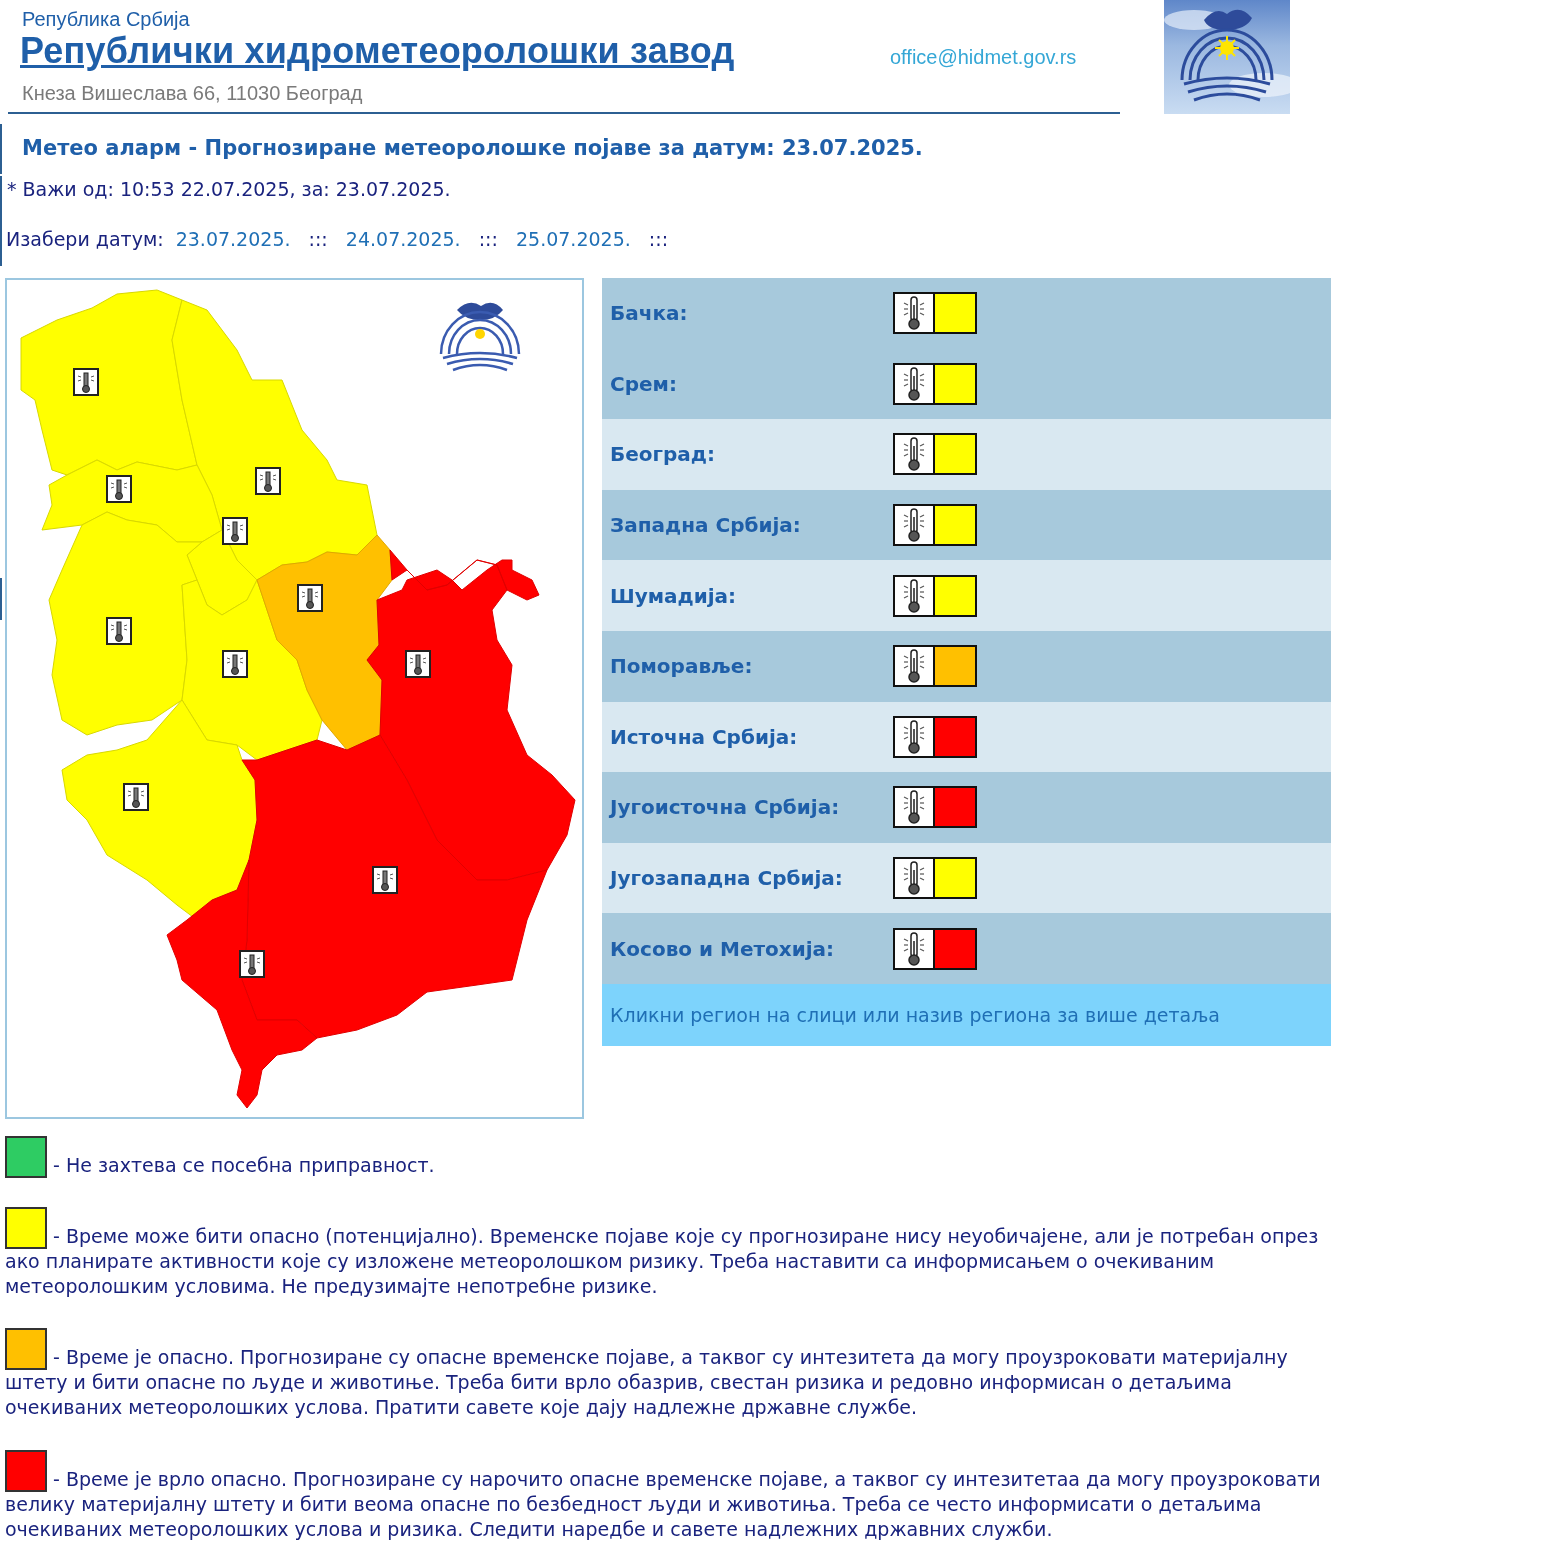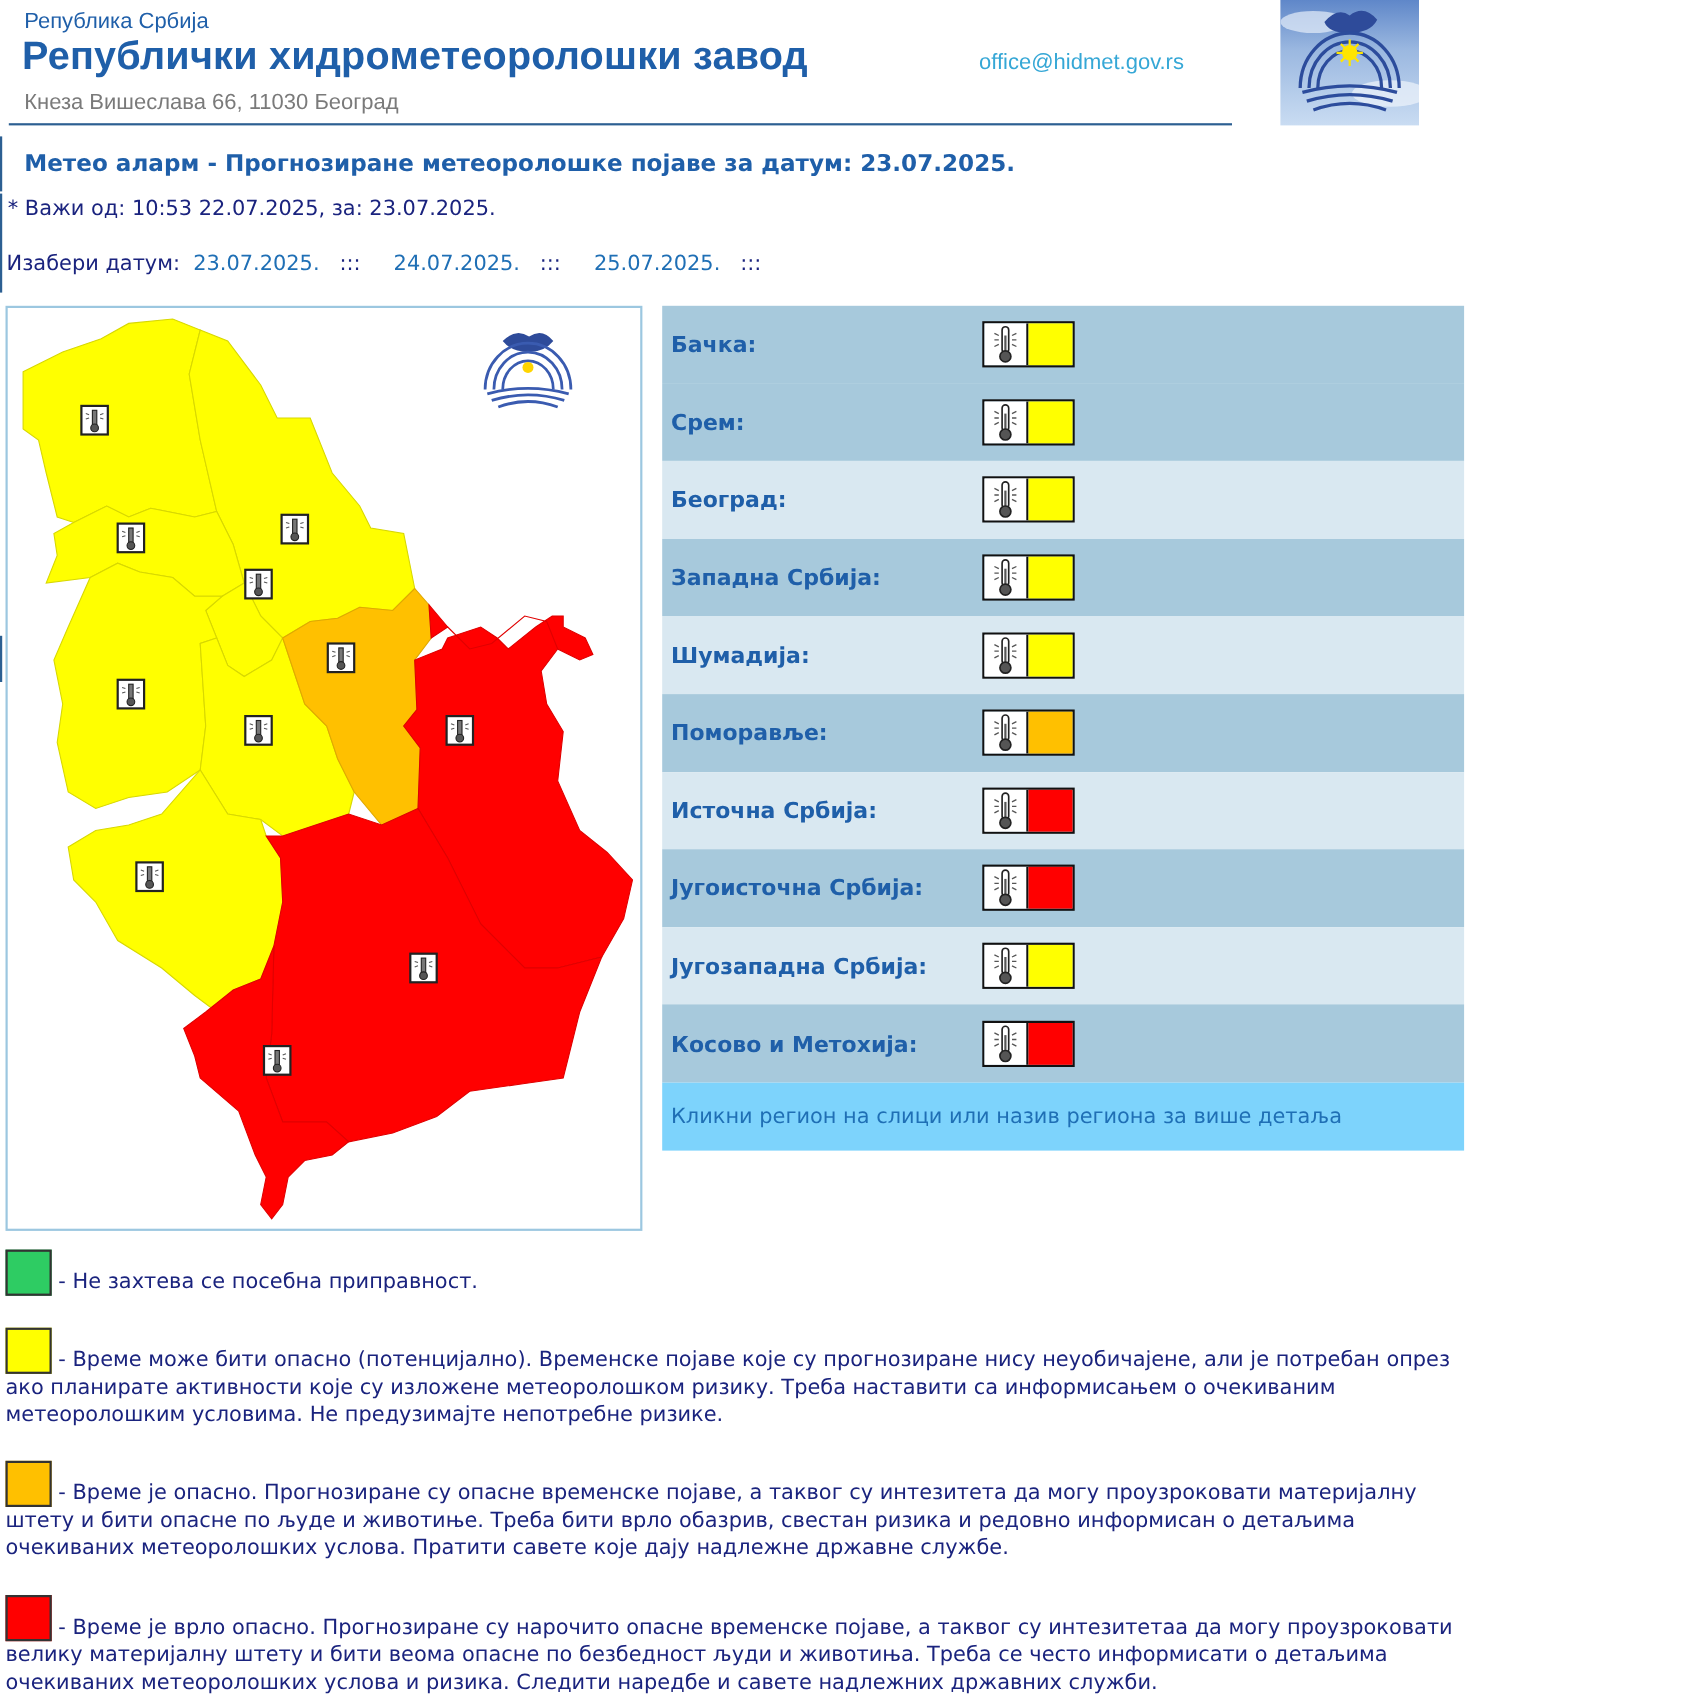--- a/index.html
+++ b/index.html
@@ -4,35 +4,35 @@
 <style>
   * { box-sizing: border-box; }
   html, body { margin: 0; padding: 0; background: #ffffff; }
   body { width: 1542px; height: 1550px; position: relative; overflow: hidden;
          font-family: "DejaVu Sans", sans-serif; color: #1a237e; }
 
   .header { position: absolute; left: 0; top: 0; width: 1542px; height: 120px; }
   .hdr-small { position: absolute; left: 22px; top: 8px; font-family: "Liberation Sans", sans-serif;
                font-size: 20px; color: #1f5fa9; }
   .hdr-title { position: absolute; left: 20px; top: 30px; font-family: "Liberation Sans", sans-serif;
-               font-size: 36px; font-weight: bold; color: #1f5fa9; letter-spacing: 0.2px; }
+               font-size: 36px; font-weight: bold; color: #1f5fa9; letter-spacing: 0.2px; text-decoration: underline; }
   .hdr-addr { position: absolute; left: 22px; top: 82px; font-family: "Liberation Sans", sans-serif;
               font-size: 20px; color: #7a7a7a; }
   .hdr-email { position: absolute; left: 890px; top: 46px; font-family: "Liberation Sans", sans-serif;
                font-size: 20px; color: #35a7d6; text-decoration: none; }
   .hdr-line { position: absolute; left: 8px; top: 112px; width: 1112px; height: 2px; background: #2c5f92; }
   .hdr-logo { position: absolute; left: 1164px; top: 0; width: 126px; height: 114px;
               background: linear-gradient(180deg, #5f87c9 0%, #9bb8e0 40%, #c9dcf2 100%); overflow: hidden; }
 
   .left-rule { position: absolute; left: 0; width: 2px; background: #2c5f92; }
 
   .alarm-title { position: absolute; left: 22px; top: 136px; font-size: 21px; font-weight: bold; color: #1f5fa9; white-space: nowrap; }
   .valid-line { position: absolute; left: 7px; top: 178px; font-size: 19px; color: #1a237e; white-space: nowrap; }
   .date-select { position: absolute; left: 6px; top: 228px; font-size: 19px; color: #1a237e; white-space: nowrap; }
-  .date-select a { color: #1f6fb5; text-decoration: none; margin-left: 12px; }
+  .date-select a { color: #1f6fb5; text-decoration: none; }
   .date-select .sep { color: #1a237e; margin: 0 12px; }
 
   .map-box { position: absolute; left: 5px; top: 278px; width: 579px; height: 841px;
              border: 2px solid #9cc7e0; background: #fff; overflow: hidden; }
   .map-box svg { position: absolute; left: 0; top: 0; }
 
   .regions { position: absolute; left: 602px; top: 278px; width: 729px; }
   .region-row { height: 70.6px; display: flex; align-items: center; position: relative; cursor: pointer; }
   .region-row.dark { background: #a7c9dc; }
   .region-row.light { background: #d9e8f1; }

